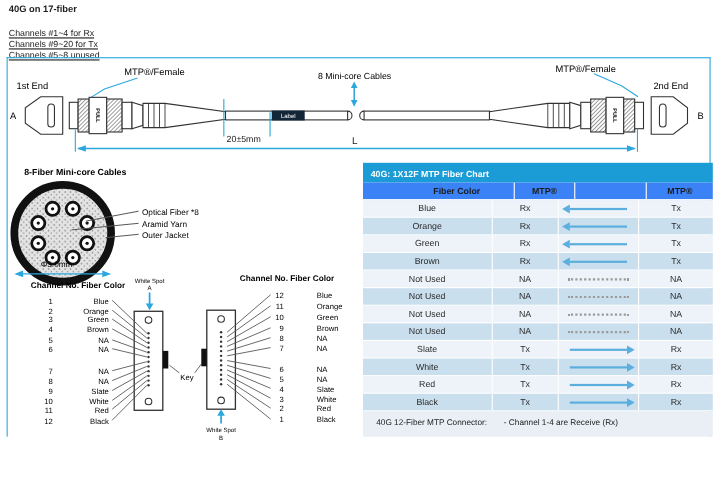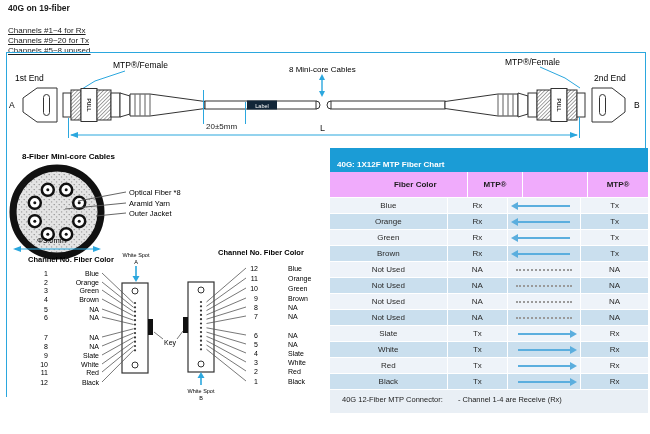--- a/index.html
+++ b/index.html
@@ -9,24 +9,24 @@
   .hdr .t{font-size:8.5px;font-weight:bold;}
   .hdr .l{font-size:8px;line-height:10px;margin-top:2px;}
   .hdr .l div{margin:0;text-decoration:underline;}
   .hdr .l{position:absolute;top:21px;left:0;width:160px;}
   .frame{position:absolute;left:6px;top:52px;width:640px;height:345px;box-sizing:border-box;
          border:1px solid #2BA7DE;border-bottom:none;}
   svg{position:absolute;overflow:visible;}
   svg text{font-family:"Liberation Sans",sans-serif;}
   
   .chart{position:absolute;left:330px;top:148px;width:318px;font-size:8px;}
-  .ctitle{background:#1B9CD6;color:#fff;font-weight:bold;font-size:8px;padding:12px 0 3px 7px;}
+  .ctitle{background:#1B9CD6;color:#fff;font-weight:bold;font-size:8px;padding:6px 0 3px 7px;}
   .chead,.crow{display:grid;grid-template-columns:37% 19% 23% 21%;align-items:center;
                text-align:center;box-sizing:border-box;}
-  .chead{background:#f0abfc;font-weight:bold;height:26px;border-bottom:1px solid #fff;padding-left:33px;}
+  .chead{background:#3b82f6;font-weight:bold;height:16px;border-bottom:1px solid #fff;padding-left:33px;}
   .crow{height:16px;border-bottom:1px solid #fff;color:#2a2a2a;}
   .chead span,.crow span{border-right:1px solid #fff;height:100%;display:flex;
                          align-items:center;justify-content:center;}
   .chead span:last-child,.crow span:last-child{border-right:none;}
   .crow.odd{background:#EEF3F9;}
   .crow.even{background:#CADFEE;}
   .arr{position:relative;display:inline-block;width:52px;height:2px;background:#5BAEDE;}
   .arr.left::before{content:"";position:absolute;left:-7px;top:-3px;width:0;height:0;
      border:4px solid transparent;border-right:7px solid #5BAEDE;border-left:none;}
   .arr.right::after{content:"";position:absolute;right:-7px;top:-3px;width:0;height:0;
@@ -35,21 +35,21 @@
   .cfoot{display:flex;background:#E9EFF5;font-size:7.5px;padding:5px 0 7px 12px;line-height:10.5px;}
   .cfoot .fl{width:116px;flex:none;}
   .cfoot .fn div{margin:0;}
 </style>
 </head>
 <body>
 
 <div class="stage">
 
   <div class="hdr">
-    <div class="t">40G on 19-fiber</div>
+    <div class="t">40G on 17-fiber</div>
     <div class="l">
       <div>Channels #1~4 for Rx</div>
       <div>Channels #9~20 for Tx</div>
       <div>Channels #5~8 unused</div>
     </div>
   </div>
 
   <div class="frame"></div>
 
   <svg style="left:0;top:50px;" width="650" height="96" viewBox="0 0 650 96">

